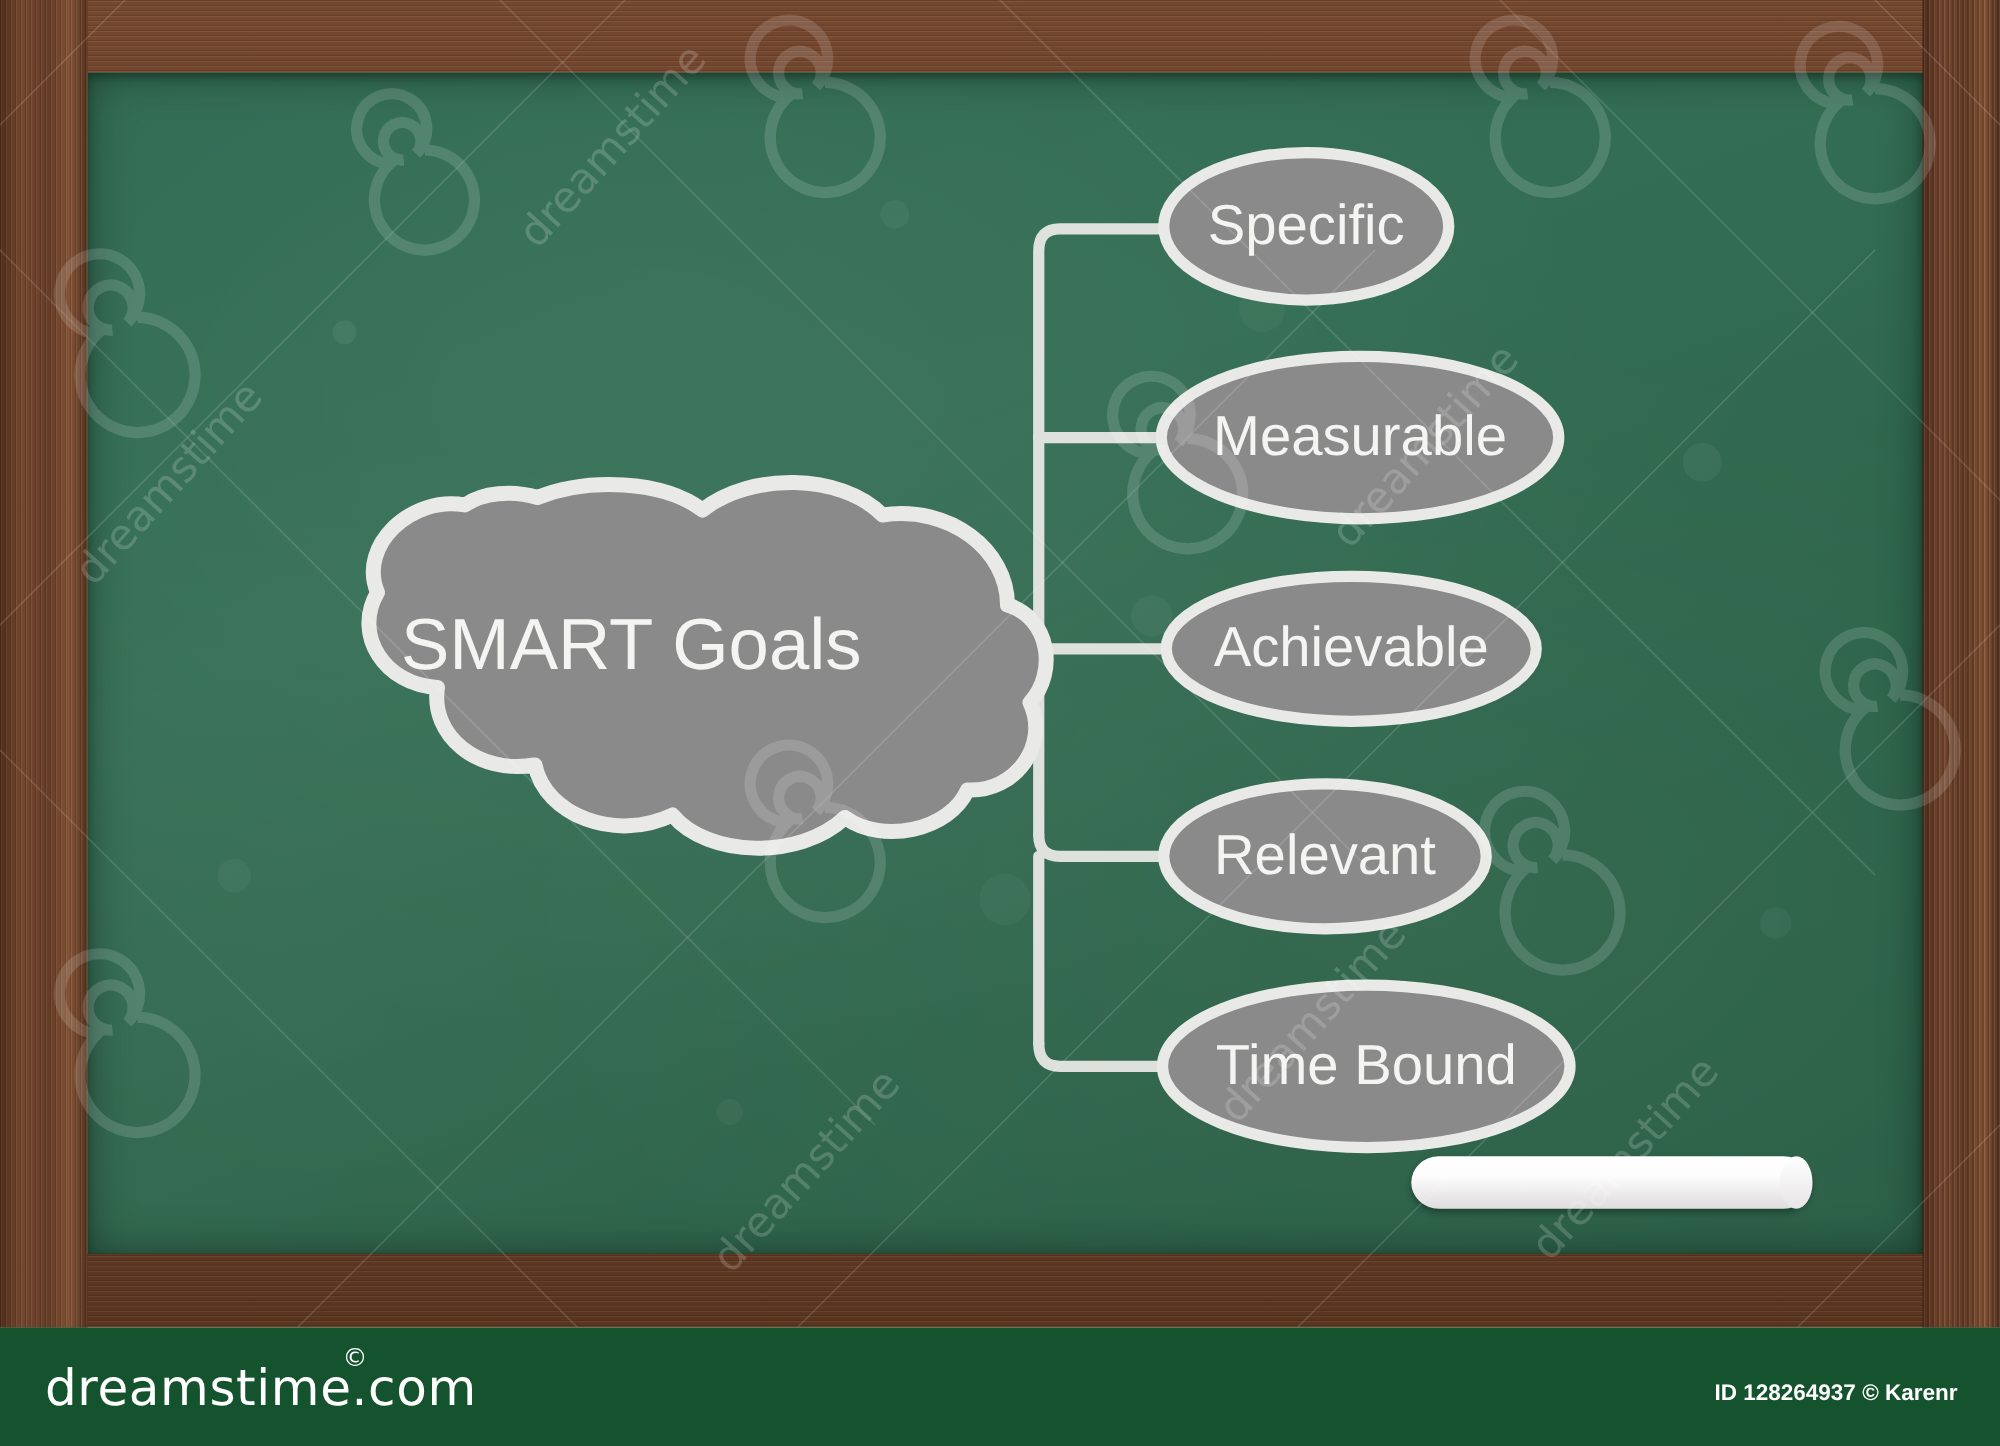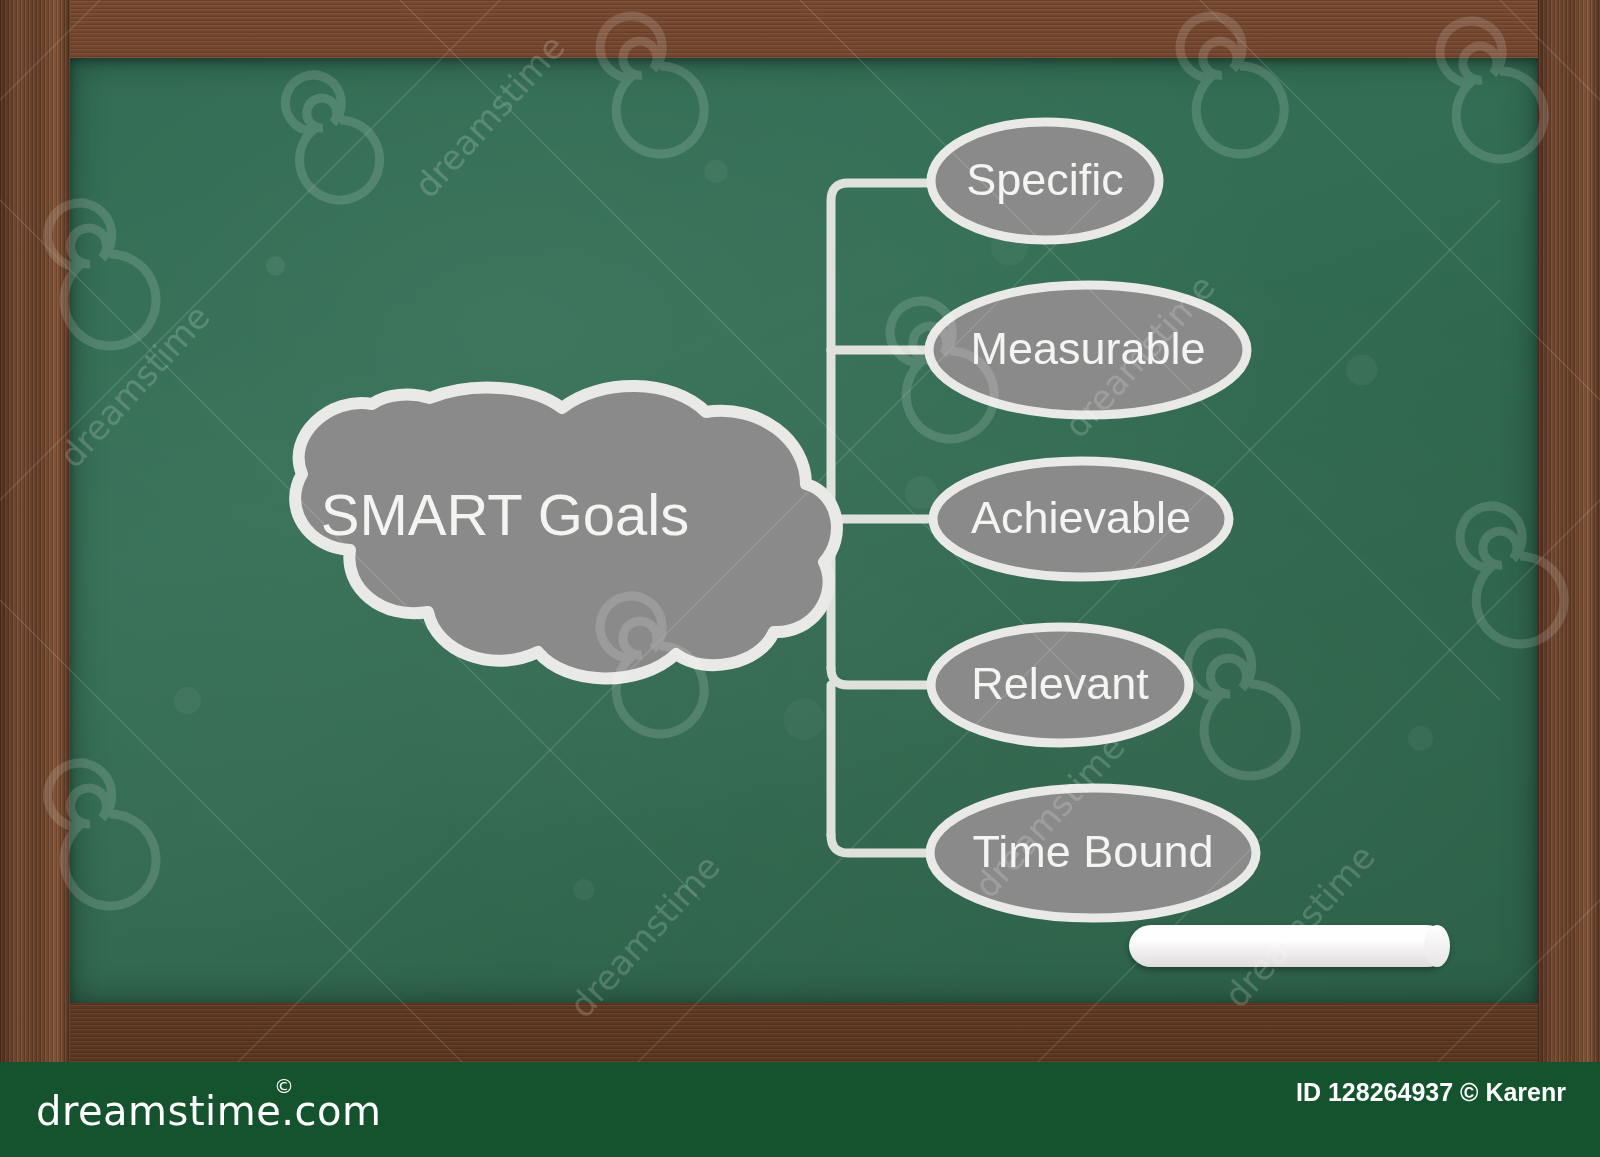--- a/index.html
+++ b/index.html
@@ -139,23 +139,23 @@
     letter-spacing:.5px;
     font-family:"DejaVu Sans", sans-serif;
   }
   #brand .reg{
     position:absolute;
     left:238px; top:-14px;
     font-size:20px;
   }
   #credit{
     position:absolute;
-    right:34px; top:16px;
+    right:34px; top:42px;
     color:#ffffff;
-    font-size:25px;
+    font-size:18px;
     font-weight:bold;
     font-family:"Liberation Sans", sans-serif;
   }
 </style>
 </head>
 <body>
 
 <div id="stage">
 
   <div id="frame"></div>

